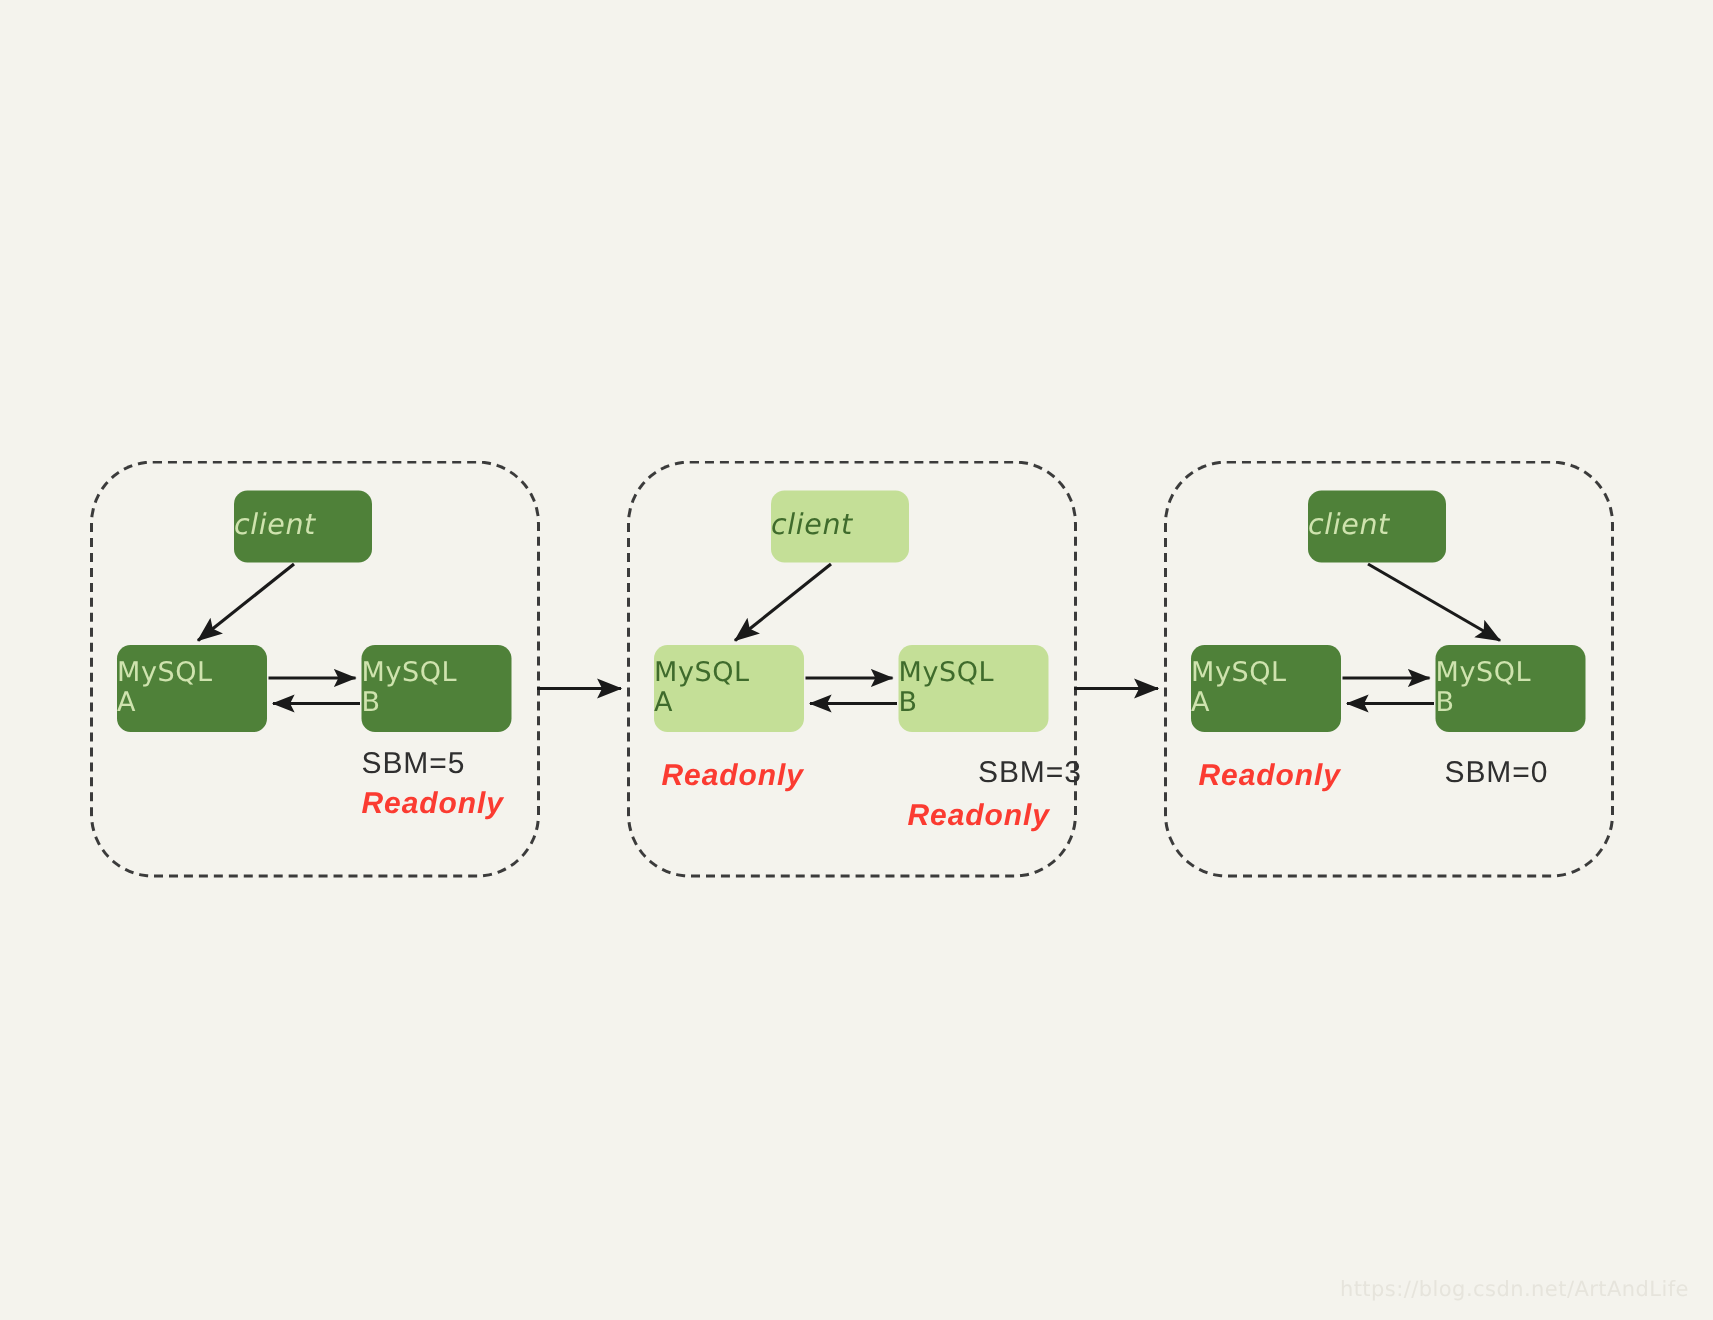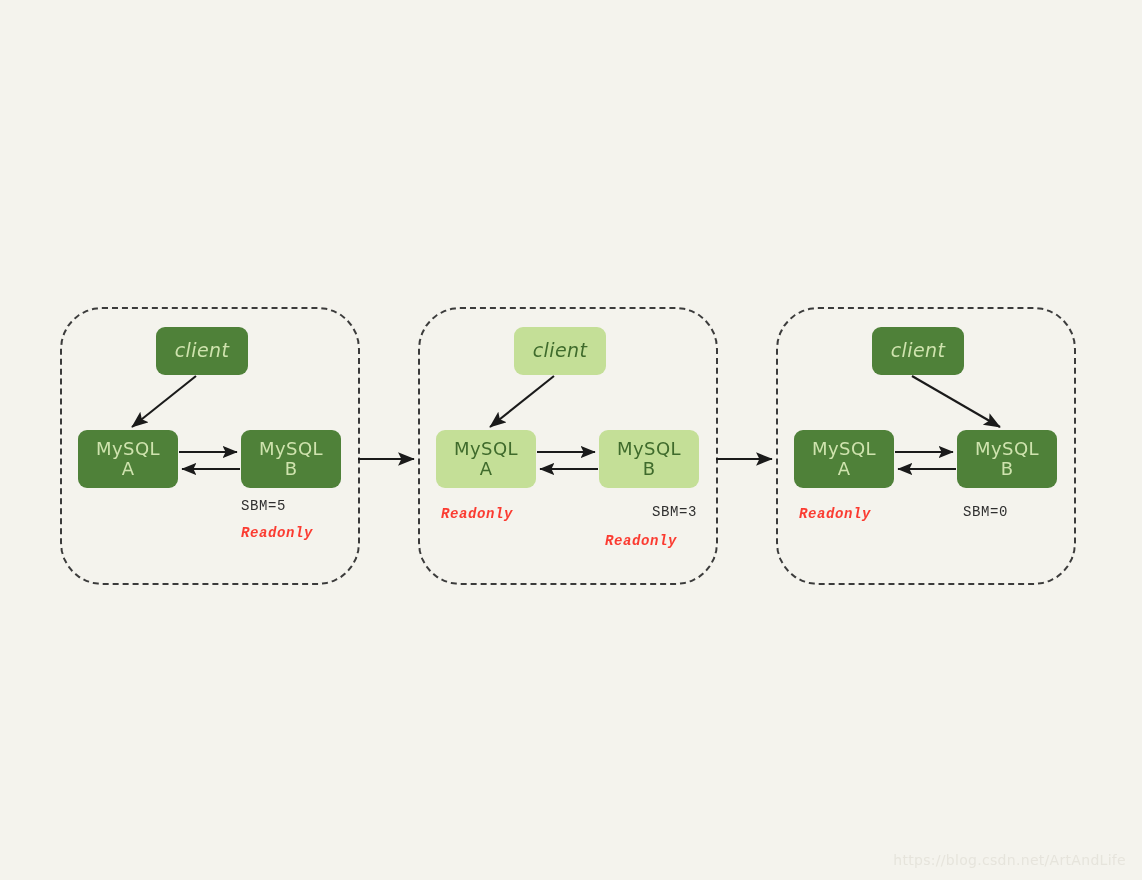--- a/index.html
+++ b/index.html
@@ -27,21 +27,21 @@
     border: 2.2px dashed #3b3b3b;
     border-radius: 42px;
     box-sizing: border-box;
   }
   .node {
     position: absolute;
     box-sizing: border-box;
     border-radius: 9px;
     display: flex;
     flex-direction: column;
-    align-items: center;
+    align-items: flex-start;
     justify-content: center;
     line-height: 1.12;
     letter-spacing: 0.4px;
     text-align: center;
     font-family: "DejaVu Sans", sans-serif;
   }
   .node .l1 { display: block; }
   .node .l2 { display: block; }
   .node.dark {
     background: #4f8139;
@@ -53,22 +53,22 @@
   }
   .node.client {
     font-size: 19px;
     font-style: italic;
   }
   .node.db {
     font-size: 18px;
   }
   .label {
     position: absolute;
-    font-size: 14px;
-    font-family: Liberation Mono, monospace;
+    font-size: 20px;
+    font-family: Liberation Sans, sans-serif;
     white-space: nowrap;
     letter-spacing: 0.6px;
   }
   .label.sbm {
     color: #2f2f2f;
   }
   .label.readonly {
     color: #fb3b31;
     font-style: italic;
     font-weight: 600;

